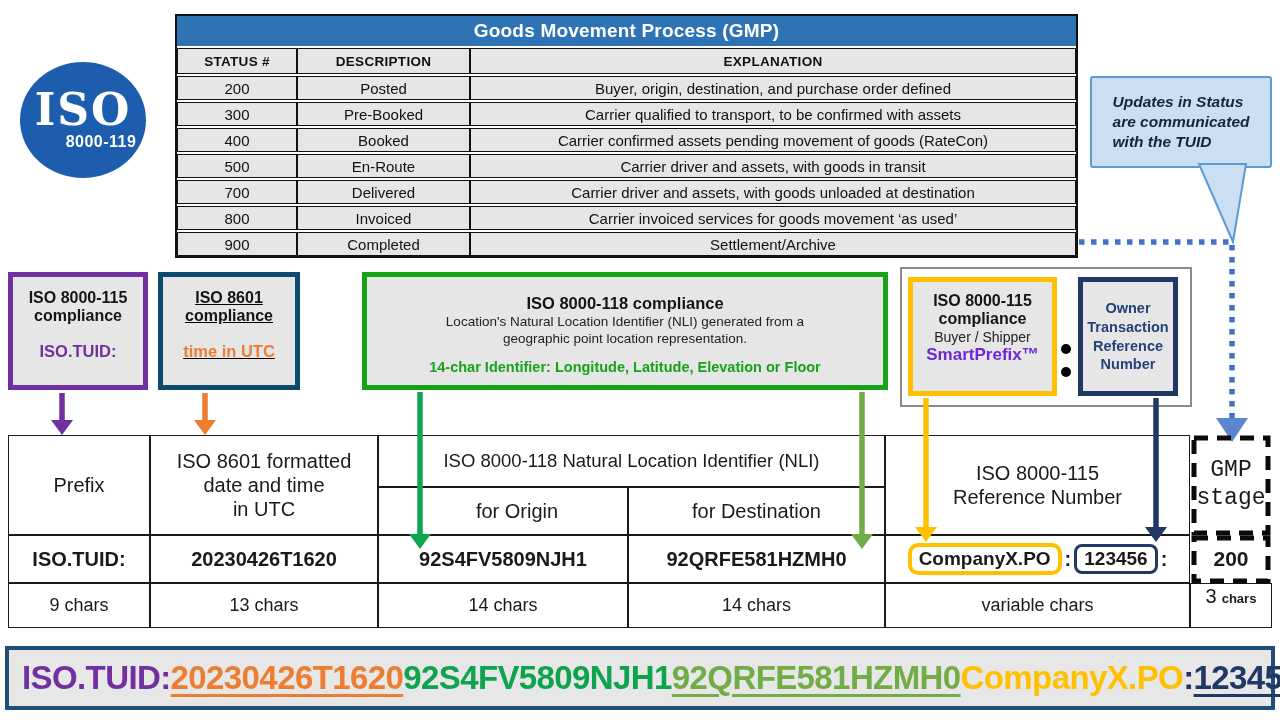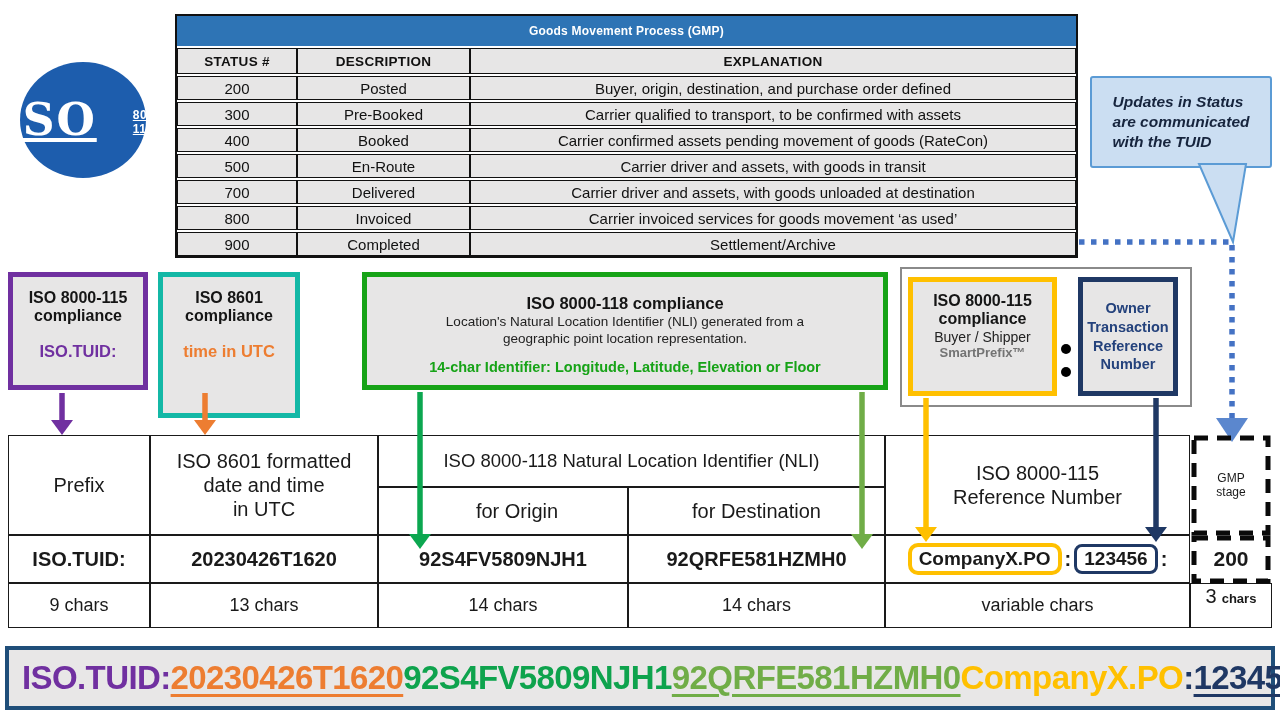--- a/index.html
+++ b/index.html
@@ -3,80 +3,80 @@
 <meta charset="utf-8">
 <style>
   * { box-sizing: border-box; margin: 0; padding: 0; }
   html,body { width:1280px; height:720px; }
   body { font-family:"Liberation Sans", sans-serif; background:#ffffff; }
   .canvas { position:relative; width:1280px; height:720px; background:#fff; overflow:hidden; }
 
   
   .iso-logo { position:absolute; left:20px; top:62px; width:126px; height:116px;
     background:#1D5DAD; border-radius:50%; color:#fff;
-    display:flex; flex-direction:row; align-items:center; justify-content:center; z-index:2;text-decoration:underline; }
+    display:flex; flex-direction:column; align-items:center; justify-content:center; z-index:2; }
   .iso-word { font-family:"DejaVu Serif", serif; font-weight:bold; font-size:44px; line-height:0.95; letter-spacing:2px; }
-  .iso-num  { font-size:12px; font-weight:bold; letter-spacing:0.5px; margin-top:3px;margin-left:36px; }
+  .iso-num  { font-size:16px; font-weight:bold; letter-spacing:0.5px; margin-top:3px;margin-left:36px; }
 
   
   .gmp-table { position:absolute; left:175px; top:14px; width:903px; border:2.5px solid #111;
     background:#fff; z-index:1; }
-  .gmp-title { height:30px; background:#2E74B5; color:#fff; font-weight:800; font-size:12px;
+  .gmp-title { height:30px; background:#2E74B5; color:#fff; font-weight:800; font-size:19px;
     display:flex; align-items:center; justify-content:center; letter-spacing:0.2px; }
   .trow { display:grid; grid-template-columns:120px 173px 1fr; margin-top:2px; }
   .tcell { border:1.5px solid #111; background:#E7E6E6; height:24px;
     display:flex; align-items:center; justify-content:center; font-size:15px; color:#111; }
   .trow.head .tcell { height:26px; font-weight:800; font-size:13.5px; letter-spacing:0.3px; }
 
   
   .callout { position:absolute; left:1090px; top:76px; width:182px; height:92px;
     background:#CBDEF2; border:2px solid #5B9BD5; border-radius:3px;
     display:flex; align-items:center; justify-content:center; text-align:left;
     font-style:italic; font-weight:600; font-size:15.5px; line-height:1.3; color:#16243d;
     white-space:pre-line; z-index:3; }
 
   
   .cbox { position:absolute; background:#E7E6E6; text-align:center; z-index:2; }
   .cbox .title { font-weight:800; font-size:16px; line-height:1.15; color:#151515; white-space:pre-line; }
   .cbox .accent { font-weight:800; font-size:16.5px; }
 
   .box-purple { left:8px;  top:272px; width:140px; height:118px; border:5px solid #7030A0; padding-top:12px; }
   .box-purple .accent { margin-top:16px; }
-  .box-orange { left:158px; top:272px; width:142px; height:146px; border:5px solid #14b8a6; padding-top:12px; }
+  .box-orange { left:158px; top:272px; width:142px; height:118px; border:5px solid #0c4a6e; padding-top:12px;text-decoration:underline; }
   .box-orange .accent { margin-top:16px; }
 
   .box-green { left:362px; top:272px; width:526px; height:118px; border:5px solid #17A317; padding-top:17px; }
   .box-green .title { font-size:16.5px; }
   .box-green .body { font-size:13.5px; line-height:1.25; color:#222; margin-top:1px; white-space:pre-line; }
   .box-green .accent { font-size:14.5px; margin-top:11px; }
 
   .gray-wrap { position:absolute; left:900px; top:267px; width:292px; height:140px;
     background:#fff; border:2px solid #8a8a8a; z-index:1; }
   .box-gold { left:908px; top:277px; width:149px; height:119px; border:5px solid #FFC000; padding-top:10px; z-index:2; }
   .box-gold .sub { font-size:14px; color:#222; }
-  .box-gold .brand { font-size:13px; font-weight:800; color:#737373; }
+  .box-gold .brand { font-size:17px; font-weight:800; color:#6d28d9; }
   .box-navy { left:1078px; top:277px; width:100px; height:119px; border:5px solid #1F3864;
     display:flex; align-items:center; justify-content:center; z-index:2; }
   .box-navy .owner { font-size:14.5px; line-height:1.3; font-weight:600; white-space:pre-line; }
   .bullet { position:absolute; width:10px; height:10px; border-radius:50%; background:#000; z-index:3; }
 
   
   .tuid-table { position:absolute; left:8px; top:435px; width:1264px; z-index:1;
     display:grid; grid-template-columns:142px 228px 250px 257px 305px 82px;
     grid-template-rows:52px 48px 48px 45px; background:#fff; }
   .cell { border:1.5px solid #1a1a1a; display:flex; align-items:center; justify-content:center;
     text-align:center; font-size:20px; color:#1a1a1a; background:#fff; white-space:pre-line; line-height:1.2; }
   .cell.noborder { border:none; }
   .c-prefix-h { grid-column:1; grid-row:1 / span 2; }
   .c-dt-h     { grid-column:2; grid-row:1 / span 2; }
   .c-nli-h    { grid-column:3 / span 2; grid-row:1; font-size:18.5px; }
   .c-org-h    { grid-column:3; grid-row:2;padding-left:28px; }
   .c-dst-h    { grid-column:4; grid-row:2; }
   .c-ref-h    { grid-column:5; grid-row:1 / span 2; }
-  .c-gmp-h    { grid-column:6; grid-row:1 / span 2; font-size:12px; }
+  .c-gmp-h    { grid-column:6; grid-row:1 / span 2; font-size:23px;font-family:Liberation Mono, monospace; }
   .vrow { grid-row:3; font-weight:800; font-size:20px; }
   .crow { grid-row:4; font-size:18px; }
   .c-ref-v { gap:3px; }
   .pill { display:inline-flex; align-items:center; justify-content:center; font-weight:800; font-size:19px;
     padding:1px 7px; border-radius:10px; background:#fff; }
   .pill-gold { border:4px solid #FFC000; }
   .pill-navy { border:3.5px solid #1F3864; border-radius:8px; }
   .colon { font-weight:800; font-size:20px; }
   .c-gmp-v { font-size:21px; }
   .chars3 { display:flex; align-items:baseline; gap:5px; }

